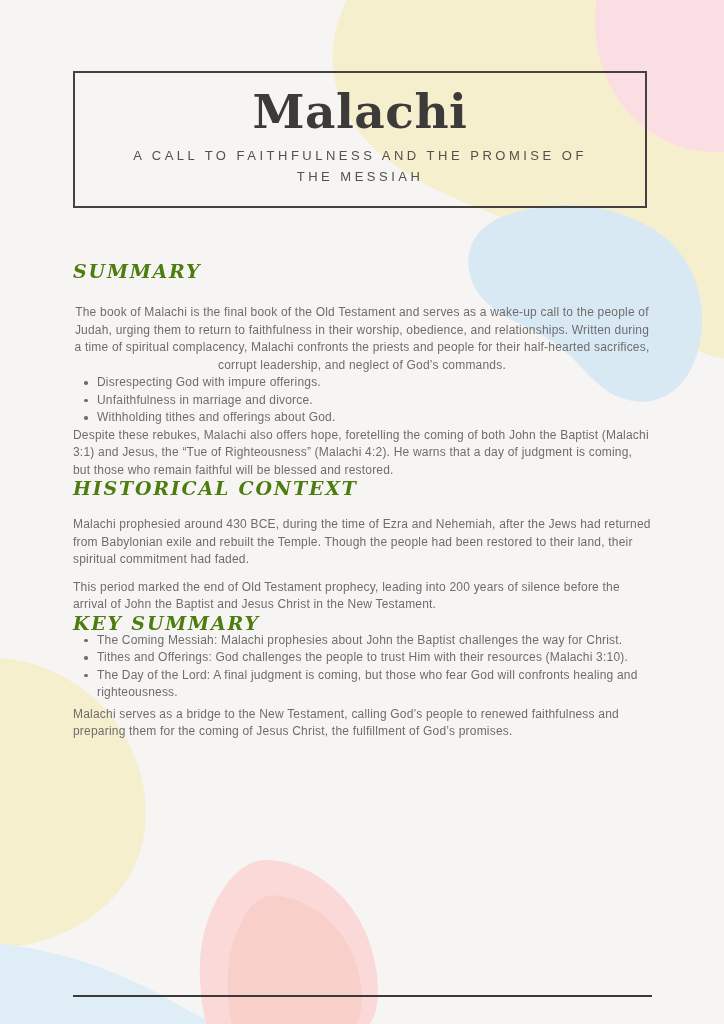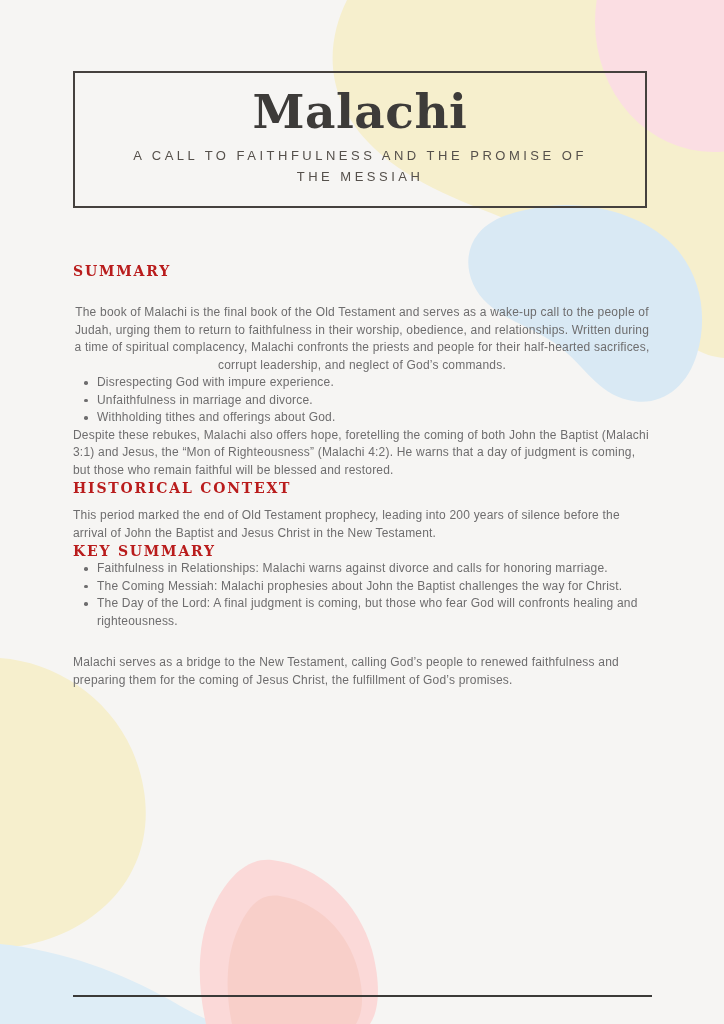--- a/index.html
+++ b/index.html
@@ -23,32 +23,32 @@
     margin:7px auto 0; max-width:470px;
     font-size:13px; letter-spacing:3.5px; line-height:1.62; color:#55504b;
   }
 
   .content {
     position:absolute; left:73px; top:262px; width:578px;
     color:#6e6d6e; font-size:12px; line-height:17.5px; letter-spacing:0.2px;
   }
   .content h2 {
     margin:0; font-family:"DejaVu Serif","Liberation Serif",serif;
-    font-size:14px; font-weight:700; letter-spacing:1.8px;
-    color:#b91c1c; line-height:18px;
+    font-size:19px; font-weight:700; letter-spacing:1.8px;
+    color:#4d7c0f; line-height:18px;font-style:italic;
   }
   .para { margin:0; }
   .mt-p1 { margin-top:24px;text-align:center; }
   .mt-p2 { margin-top:11px; }
   .mt-hist { margin-top:28px; }
   .mt-hp1 { margin-top:19px; }
   .mt-hp2 { margin-top:10px; }
   .mt-themes { margin-top:39px; }
   .mt-list { margin-top:14px; }
-  .mt-close { margin-top:24px; }
+  .mt-close { margin-top:4px; }
 
   ul.bullets { margin:0; padding:0 0 0 24px; list-style:none; }
   ul.bullets li { position:relative; }
   ul.bullets li::before {
     content:""; position:absolute; left:-13px; top:7px;
     width:3.5px; height:3.5px; border-radius:50%; background:#6e6d6e;
   }
 
   .rule {
     position:absolute; left:73px; top:995px; width:579px; height:2px;
@@ -73,33 +73,34 @@
   <header class="title-box">
     <h1 class="doc-title">Malachi</h1>
     <p class="doc-subtitle">A CALL TO FAITHFULNESS AND THE PROMISE OF THE MESSIAH</p>
   </header>
 
   <main class="content">
 
     <h2>SUMMARY</h2>
     <p class="para mt-p1">The book of Malachi is the final book of the Old Testament and serves as a wake-up call to the people of Judah, urging them to return to faithfulness in their worship, obedience, and relationships. Written during a time of spiritual complacency, Malachi confronts the priests and people for their half-hearted sacrifices, corrupt leadership, and neglect of God’s commands.</p>
     <ul class="bullets">
-      <li>Disrespecting God with impure experience.</li>
+      <li>Disrespecting God with impure offerings.</li>
       <li>Unfaithfulness in marriage and divorce.</li>
       <li>Withholding tithes and offerings about God.</li>
     </ul>
-    <p class="para">Despite these rebukes, Malachi also offers hope, foretelling the coming of both John the Baptist (Malachi 3:1) and Jesus, the “Mon of Righteousness” (Malachi 4:2). He warns that a day of judgment is coming, but those who remain faithful will be blessed and restored.</p>
+    <p class="para">Despite these rebukes, Malachi also offers hope, foretelling the coming of both John the Baptist (Malachi 3:1) and Jesus, the “Tue of Righteousness” (Malachi 4:2). He warns that a day of judgment is coming, but those who remain faithful will be blessed and restored.</p>
 
     <h2 class="mt-hist">HISTORICAL CONTEXT</h2>
+    <p class="para mt-hp1">Malachi prophesied around 430 BCE, during the time of Ezra and Nehemiah, after the Jews had returned from Babylonian exile and rebuilt the Temple. Though the people had been restored to their land, their spiritual commitment had faded.</p>
     <p class="para mt-hp2">This period marked the end of Old Testament prophecy, leading into 200 years of silence before the arrival of John the Baptist and Jesus Christ in the New Testament.</p>
 
     <h2 class="mt-themes">KEY SUMMARY</h2>
     <ul class="bullets mt-list">
-      <li>Faithfulness in Relationships: Malachi warns against divorce and calls for honoring marriage.</li>
       <li>The Coming Messiah: Malachi prophesies about John the Baptist challenges the way for Christ.</li>
+      <li>Tithes and Offerings: God challenges the people to trust Him with their resources (Malachi 3:10).</li>
       <li>The Day of the Lord: A final judgment is coming, but those who fear God will confronts healing and righteousness.</li>
     </ul>
     <p class="para mt-close">Malachi serves as a bridge to the New Testament, calling God’s people to renewed faithfulness and preparing them for the coming of Jesus Christ, the fulfillment of God’s promises.</p>
 
   </main>
 
   <div class="rule"></div>
 
 </div>
 

